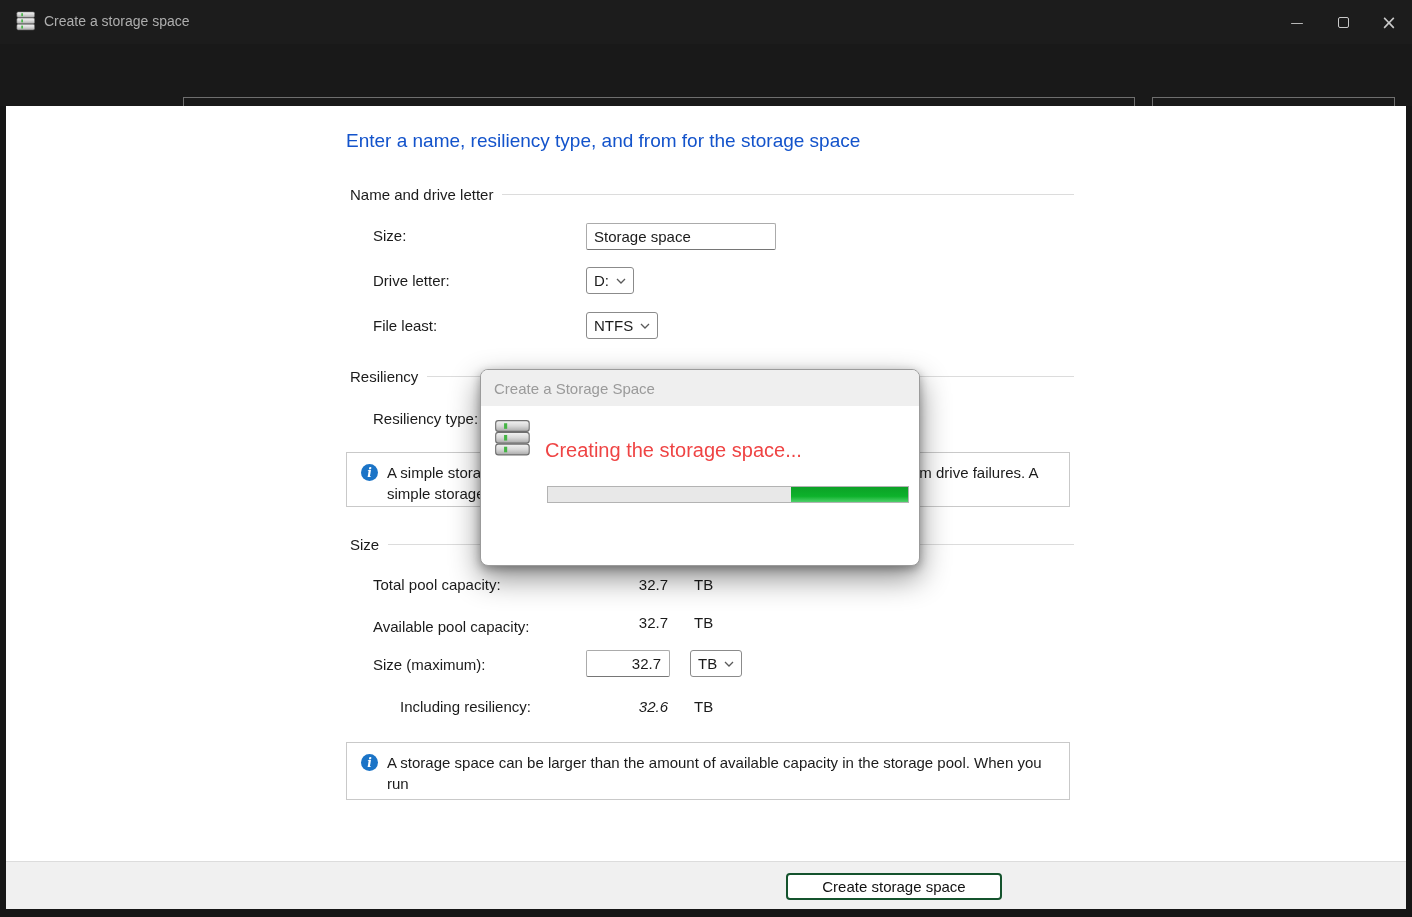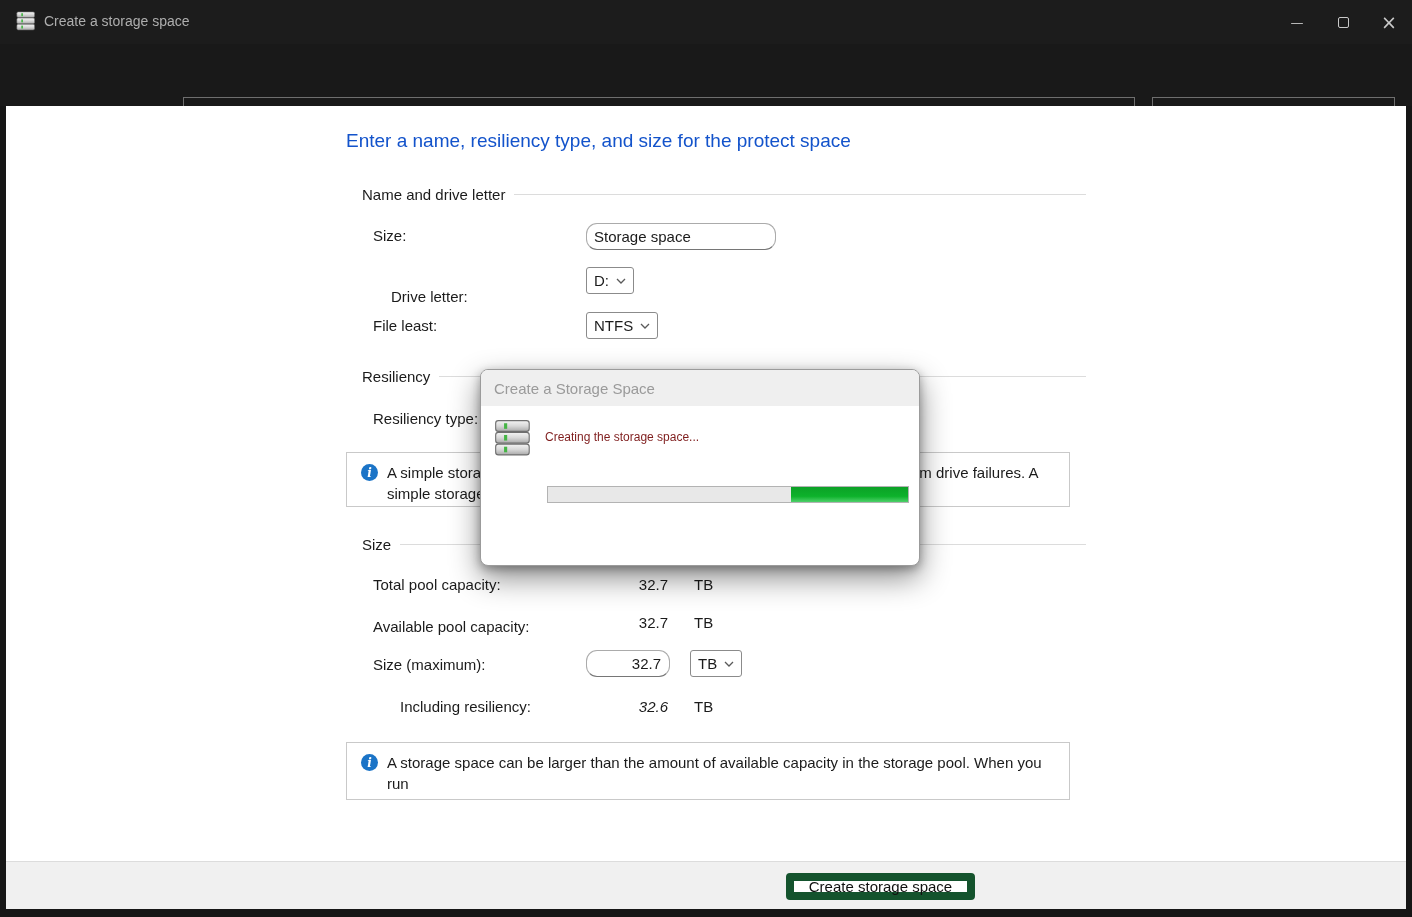--- a/index.html
+++ b/index.html
@@ -26,45 +26,45 @@
   .crumb-item { white-space:nowrap; cursor:default; }
   .crumb-right { margin-left:auto; display:flex; align-items:center; gap:28px; }
   .searchbox { position:absolute; left:1152px; top:53px; width:243px; height:40px; border:1px solid #6e6e6e; display:flex; align-items:center; }
   .searchbox input { flex:1; background:transparent; border:none; outline:none; color:#d6d6d6; font-size:14px; padding:0 10px; font-family:"Liberation Sans", sans-serif; }
   .searchbox input::placeholder { color:#8f8f8f; }
   .searchbox .s-ico { margin-right:12px; }
 
   
   .content { position:absolute; left:6px; top:106px; width:1400px; height:755px; background:#ffffff; color:#1b1b1b; font-size:15px; }
   .page-head { position:absolute; left:340px; top:24px; font-size:19px; color:#1353cb; }
-  .grp { position:absolute; left:356px; width:724px; display:flex; align-items:center; }
+  .grp { position:absolute; left:344px; width:724px; display:flex; align-items:center; }
   .grp .g-line { flex:1; height:1px; background:#dcdcdc; margin-left:9px; }
   .f-label { position:absolute; left:367px; }
-  .txt-input { position:absolute; height:27px; border:1px solid #ababab; border-bottom-color:#767676; border-radius:11px; font-size:15px; font-family:"Liberation Sans", sans-serif; color:#1b1b1b; outline:none; }
+  .txt-input { position:absolute; height:27px; border:1px solid #ababab; border-bottom-color:#767676; border-radius:2px; font-size:15px; font-family:"Liberation Sans", sans-serif; color:#1b1b1b; outline:none; }
   .sel { position:absolute; height:27px; border:1px solid #8b8b8b; border-radius:3px; background:#fff; display:flex; align-items:center; padding:0 7px; gap:7px; cursor:default; }
   .chev svg { display:block; }
   .val { position:absolute; left:580px; width:82px; text-align:right; }
   .unit { position:absolute; left:688px; }
   .infobox { position:absolute; left:340px; width:724px; border:1px solid #c9c9c9; background:#fff; padding:9px 12px 9px 14px; display:flex; gap:9px; }
   .info-i { width:17px; height:17px; border-radius:50%; background:#1b74c7; color:#fff; flex:none; margin-top:2px;
             display:flex; align-items:center; justify-content:center; font-family:"DejaVu Serif", serif; font-style:italic; font-weight:bold; font-size:12px; }
   .info-txt { line-height:21px; }
 
   
   .footer { position:absolute; left:6px; top:861px; width:1400px; height:48px; background:#f0f0f0; border-top:1px solid #dcdcdc; }
   .btn { position:absolute; top:11px; height:27px; background:#fff; border-radius:4px; font-size:15px; font-family:"Liberation Sans", sans-serif; color:#111; cursor:default; display:flex; align-items:center; justify-content:center; }
-  .btn-primary { left:780px; width:189px; border:8px solid #14532d; }
+  .btn-primary { left:780px; width:216px; border:2px solid #14532d; }
   .btn-plain { left:971px; width:92px; border:1px solid #8d8d8d;margin-top:46px; }
 
   
   .dialog { position:absolute; left:480px; top:369px; width:440px; height:197px; background:#fff; border:1px solid #9b9b9b;
             border-radius:8px; overflow:hidden; box-shadow:0 12px 30px rgba(0,0,0,.45), 0 3px 10px rgba(0,0,0,.30); z-index:10; }
   .dlg-title { height:36px; background:#efefef; color:#9a9a9a; font-size:15px; display:flex; align-items:center; padding-left:13px; }
   .dlg-body { position:relative; height:111px; background:#fff; }
-  .dlg-msg { position:absolute; left:64px; top:24px; font-size:12px; color:#7f1d1d; }
+  .dlg-msg { position:absolute; left:64px; top:33px; font-size:20px; color:#ef4444; }
   .dlg-ico { position:absolute; left:13px; top:13px; }
   .pbar { position:absolute; left:66px; top:80px; width:362px; height:17px; background:#e8e8e8; border:1px solid #b3b3b3; }
   .pfill { position:absolute; top:0; bottom:0; background:linear-gradient(180deg,#0ca127 0%,#0db22b 62%,#4ed06a 100%); }
   .dlg-footer { position:relative; height:50px; background:#f0f0f0; }
   .dlg-close { position:absolute; right:16px; top:13px; width:84px; height:26px; background:#ededed; border:1px solid #d4d4d4;
                border-radius:4px; color:#a3a3a3; font-size:15px; display:flex; align-items:center; justify-content:center; cursor:default; }
 </style>
 </head>
 <body>
 
@@ -146,31 +146,31 @@
         <svg width="16" height="16" viewBox="0 0 16 16">
             <circle cx="6.6" cy="6.6" r="5" fill="none" stroke="#a6a6a6" stroke-width="1.5"></circle>
             <line x1="10.4" y1="10.4" x2="14.6" y2="14.6" stroke="#a6a6a6" stroke-width="1.5"></line>
           </svg>
       </span>
     </div>
   </div>
 
   <div class="content">
 
-    <div class="page-head">Enter a name, resiliency type, and size for the protect space</div>
+    <div class="page-head">Enter a name, resiliency type, and from for the storage space</div>
 
     <div class="grp" style="top:80px;">
       <span>Name and drive letter</span>
       <span class="g-line"></span>
     </div>
 
     <div class="f-label" style="top:121px;">Size:</div>
     <input class="txt-input" style="left: 580px; top: 117px; width: 190px; padding: 0px 7px;" value="Storage space">
 
-    <div class="f-label" style="top:182px;margin-left:18px;">Drive letter:</div>
+    <div class="f-label" style="top:166px;">Drive letter:</div>
     <div class="sel" style="left:580px; top:161px;">
       <span>D:</span>
       <span class="chev">
         <svg width="10" height="6" viewBox="0 0 10 6">
             <polyline points="1,1 5,5 9,1" fill="none" stroke="#5a5a5a" stroke-width="1.3"></polyline>
           </svg>
       </span>
     </div>
 
     <div class="f-label" style="top:211px;">File least:</div>

